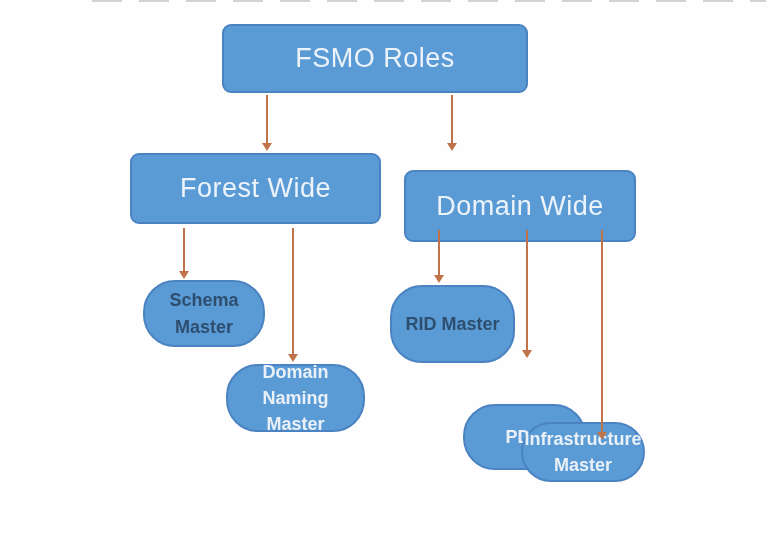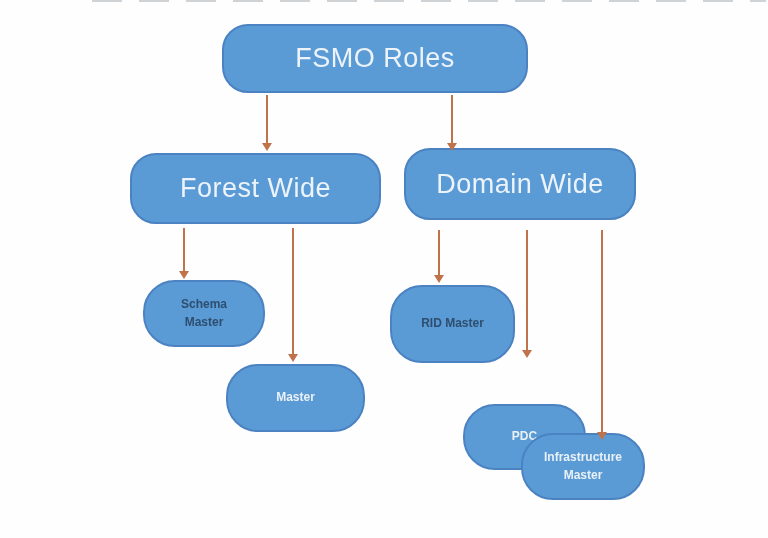--- a/index.html
+++ b/index.html
@@ -29,45 +29,45 @@
     box-sizing:border-box;
     background:#5b9bd5;
     border:2px solid #4a82c2;
     display:flex;
     flex-direction:column;
     align-items:center;
     justify-content:center;
     text-align:center;
     color:#eaf2f9;
   }
-  .lvl-top{border-radius:26px;}
+  .lvl-top{border-radius:9px;}
   .lvl-top .big{
     font-size:27px;
     font-weight:400;
     letter-spacing:.5px;
     color:#ecf3fa;
   }
   .leaf{
     border-radius:32px;
-    font-size:12px;
+    font-size:18px;
     font-weight:bold;
     line-height:1.45;
   }
   .leaf.dark{color:#2e4e70;}
   .leaf.light{color:#e9f0f7;}
 
   
   .n-root  {left:222px; top:24px;  width:306px; height:69px;}
   .n-forest{left:130px; top:153px; width:251px; height:71px;}
-  .n-domain{left:404px; top:148px; width:232px; height:72px;}
+  .n-domain{left:404px; top:170px; width:232px; height:72px;}
   .n-schema{left:143px; top:280px; width:122px; height:67px;}
   .n-naming{left:226px; top:364px; width:139px; height:68px;}
   .n-rid   {left:390px; top:285px; width:125px; height:78px;}
   .n-pdc   {left:463px; top:361px; width:123px; height:66px;margin-top:43px;}
-  .n-infra {left:521px; top:433px; width:124px; height:67px;}
+  .n-infra {left:521px; top:422px; width:124px; height:60px;}
 
   
   .arrow{position:absolute; width:10px;}
   .arrow .shaft{
     position:absolute; left:4px; top:0; width:2px;
     background:#c0734a;
   }
   .arrow .head{
     position:absolute; left:0; width:0; height:0;
     border-left:5px solid transparent;
@@ -105,20 +105,21 @@
   </div>
   <div class="node lvl-top n-domain">
     <span class="big">Domain Wide</span>
   </div>
 
   <div class="node leaf dark n-schema">
     <span class="ln">Schema</span>
     <span class="ln">Master</span>
   </div>
   <div class="node leaf light n-naming">
+    <span class="ln">Domain Naming</span>
     <span class="ln">Master</span>
   </div>
 
   <div class="node leaf dark n-rid">
     <span class="ln">RID Master</span>
   </div>
   <div class="node leaf light n-pdc">
     <span class="ln">PDC</span>
   </div>
   <div class="node leaf light n-infra">

